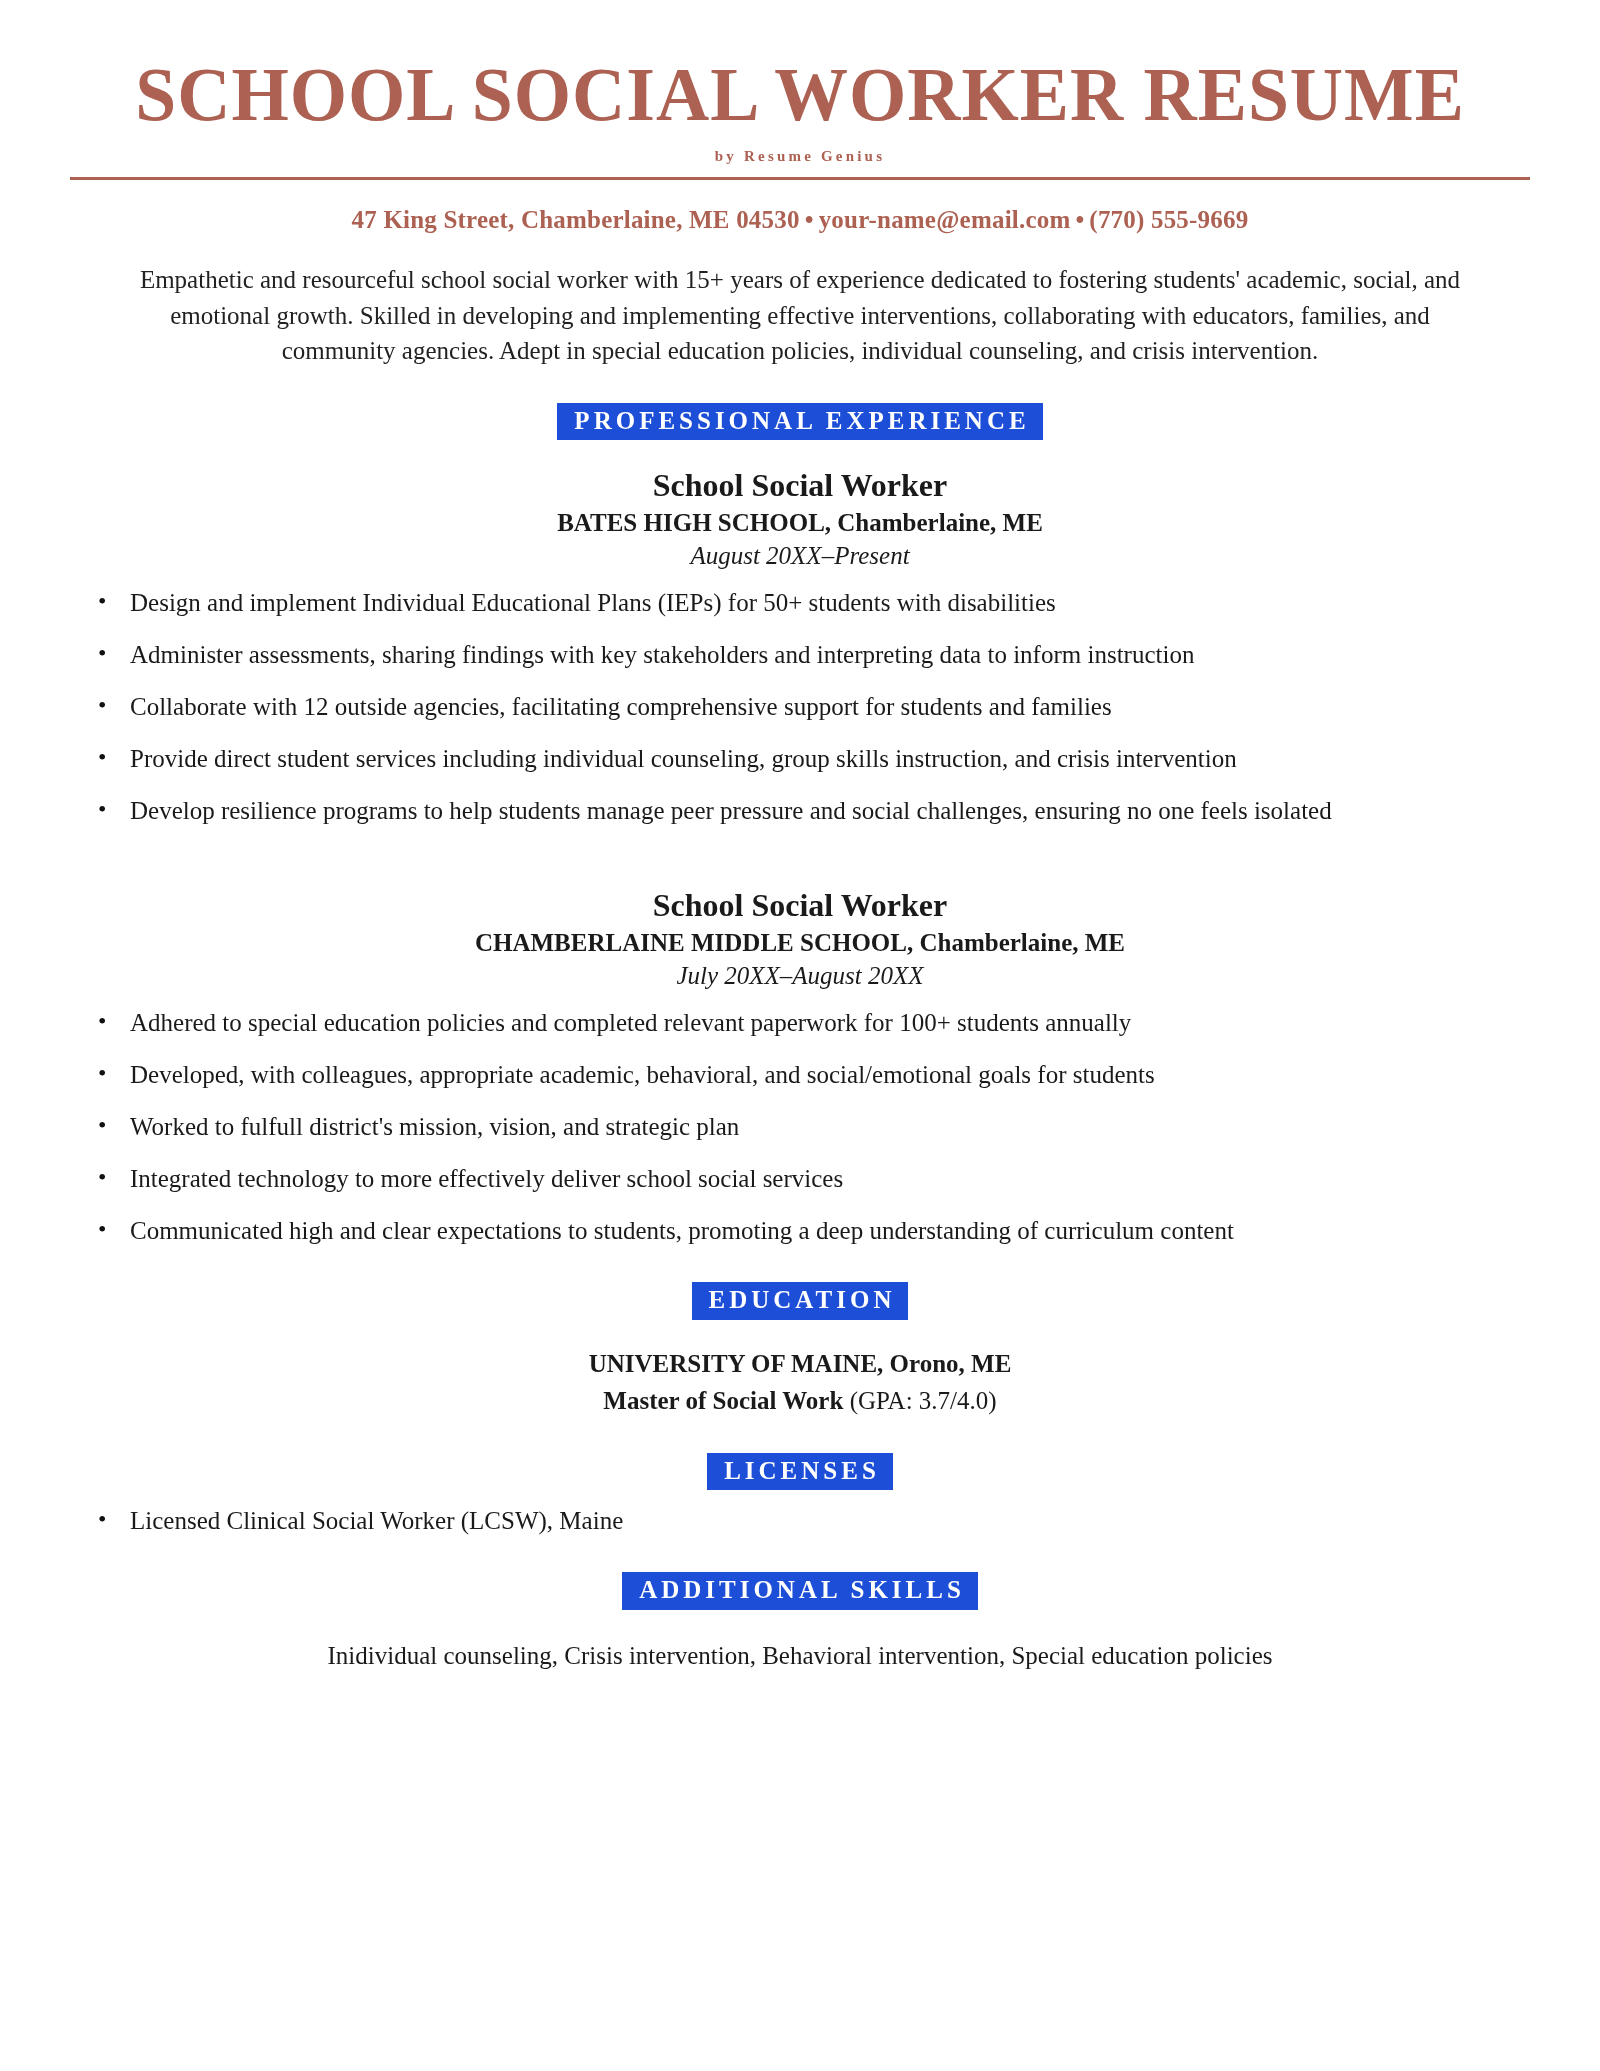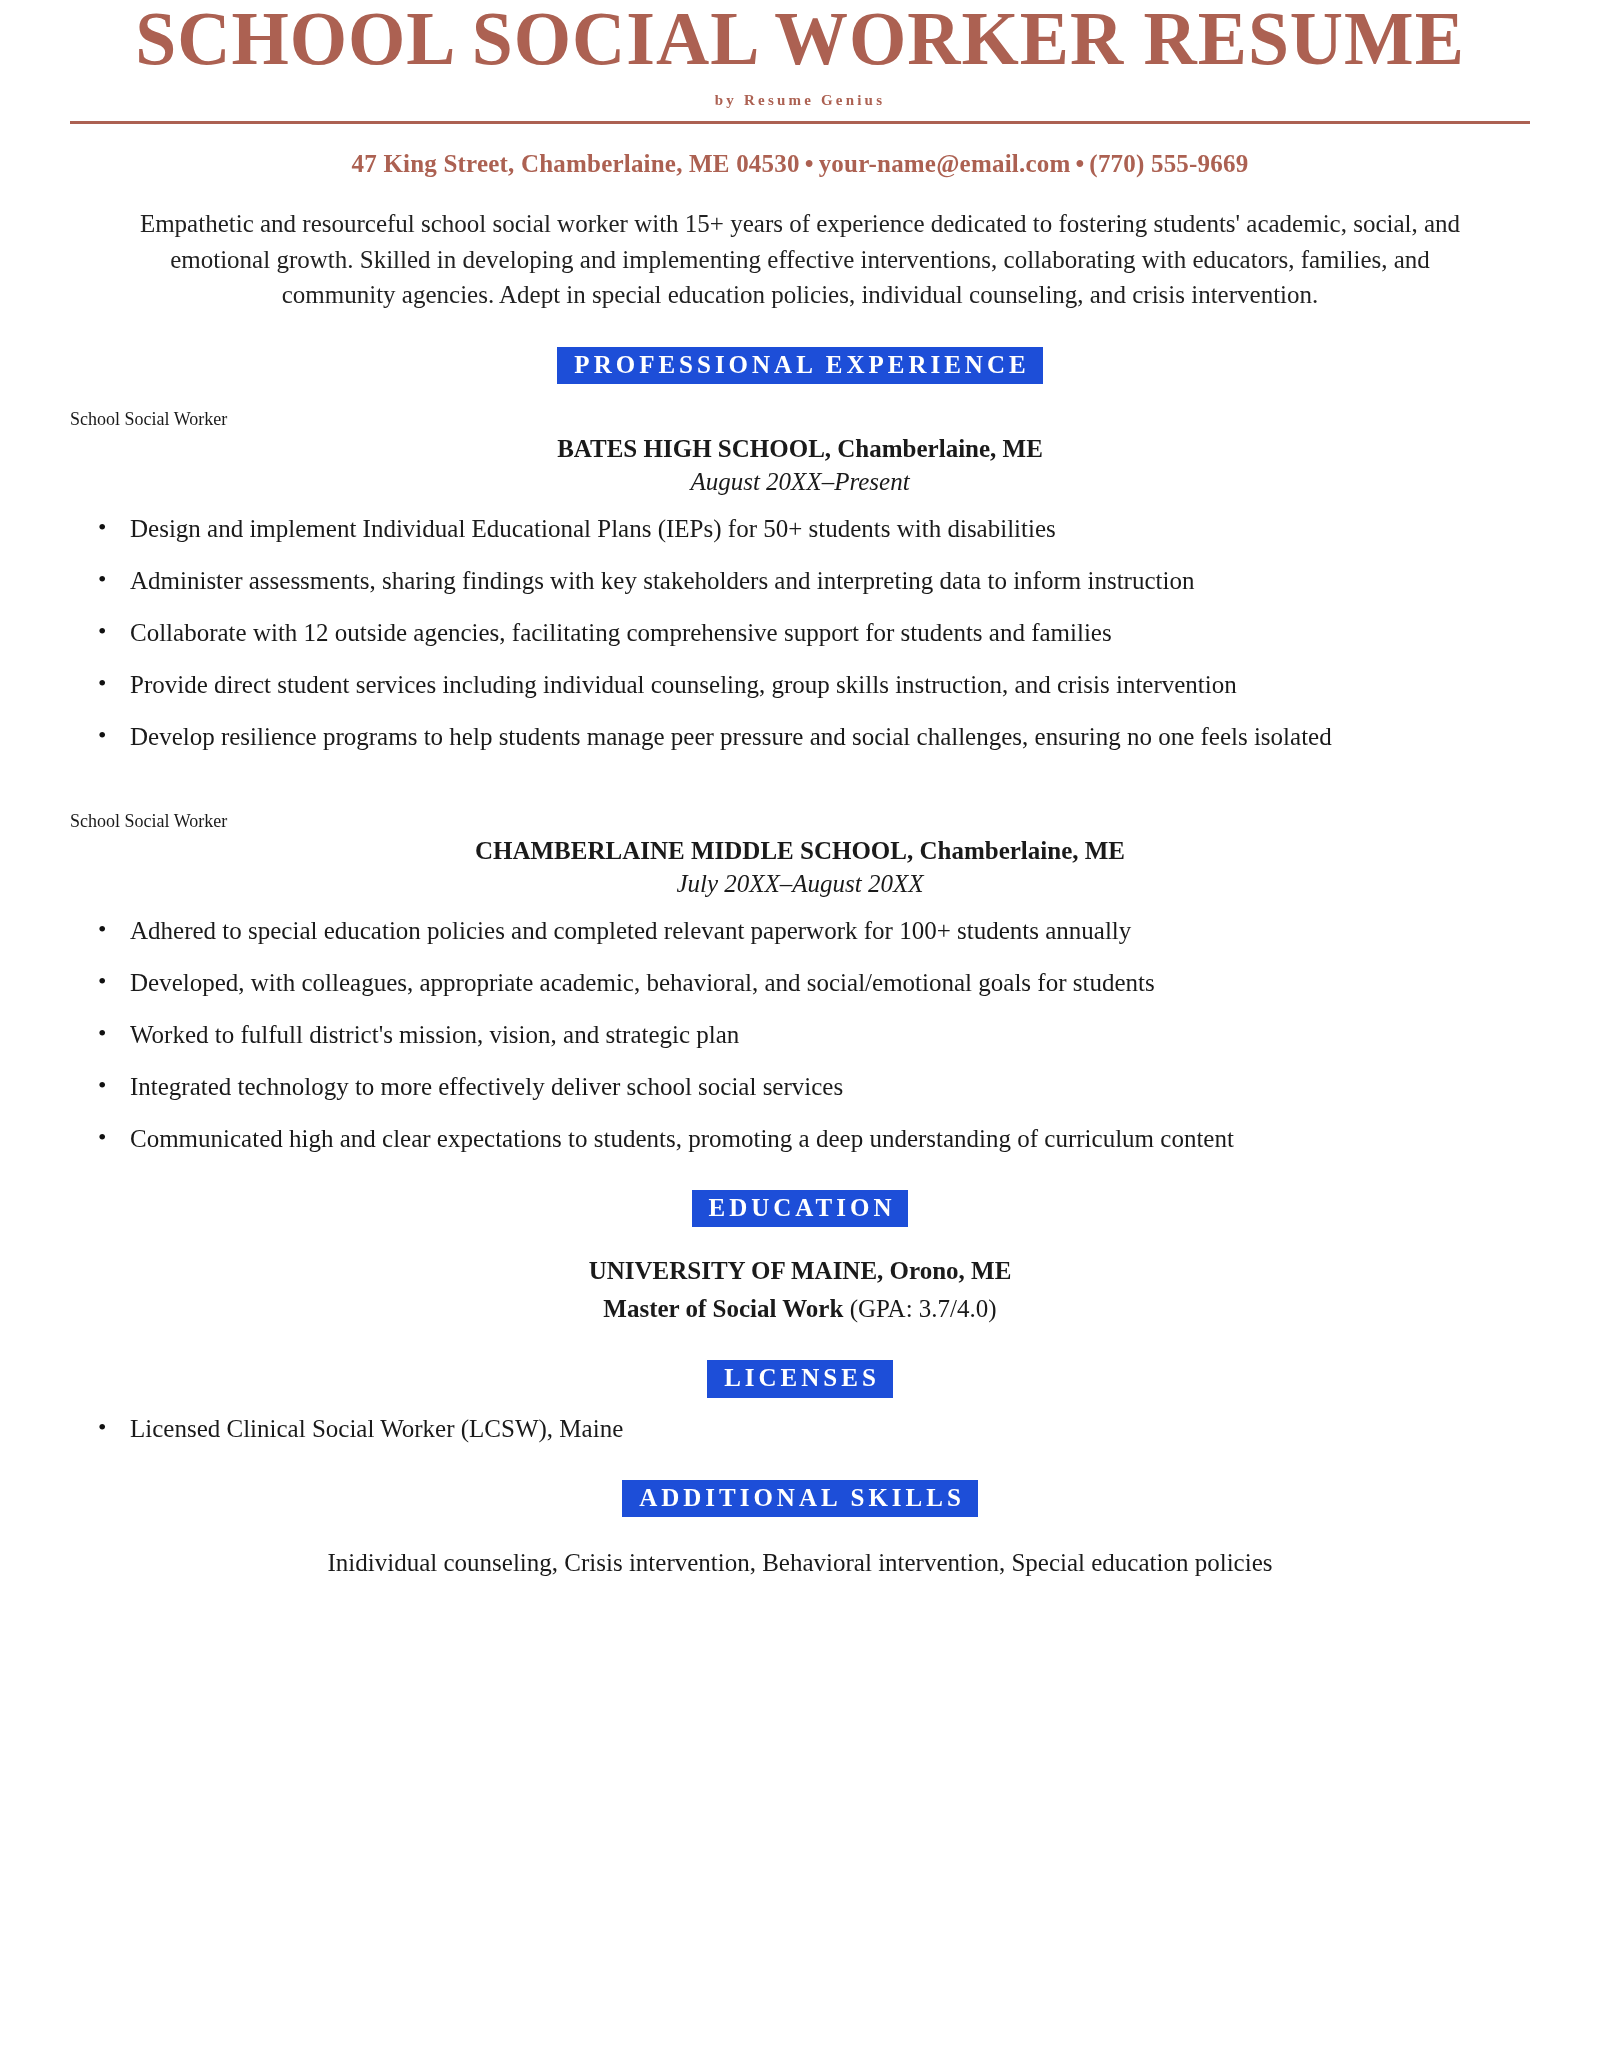--- a/index.html
+++ b/index.html
@@ -17,20 +17,21 @@
     min-height: 2071px;
     margin: 0 auto;
     background: #ffffff;
     box-sizing: border-box;
     padding: 0 70px 30px 70px;
     position: relative;
   }
 
   
   .resume-header {
+    padding-top: 56px;
   }
   .resume-title {
     text-align: center;
     color: #AC6152;
     font-family: "Liberation Serif", "DejaVu Serif", serif;
     font-weight: bold;
     font-size: 76px;
     line-height: 1.0;
     letter-spacing: 1px;
     transform: scaleX(0.97);
@@ -94,22 +95,24 @@
   }
 
   
   .job {
     margin-top: 24px;
   }
   .job + .job {
     margin-top: 56px;
   }
   .job-title {
-    font-size: 18px;
+    text-align: center;
+    font-size: 32px;
     line-height: 1.32;
+    font-weight: bold;
   }
   .job-company {
     text-align: center;
     font-size: 25px;
     font-weight: bold;
     line-height: 1.32;
   }
   .job-dates {
     text-align: center;
     font-size: 25px;

